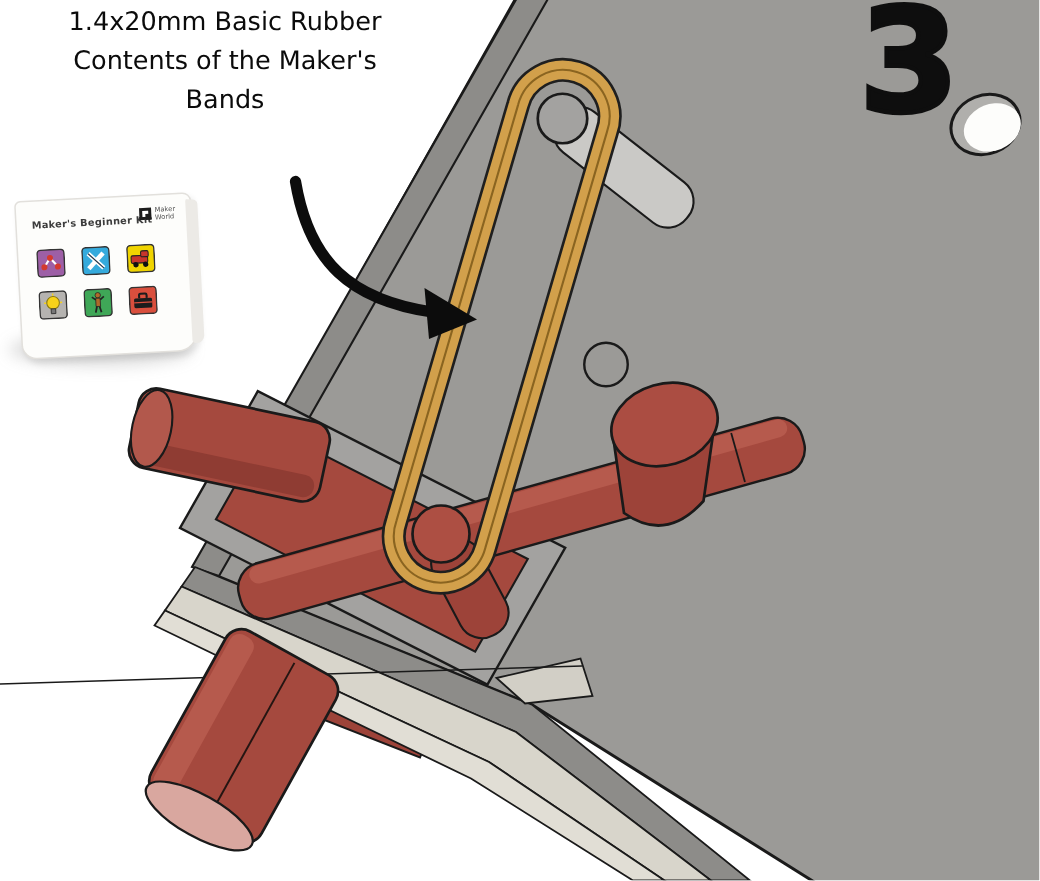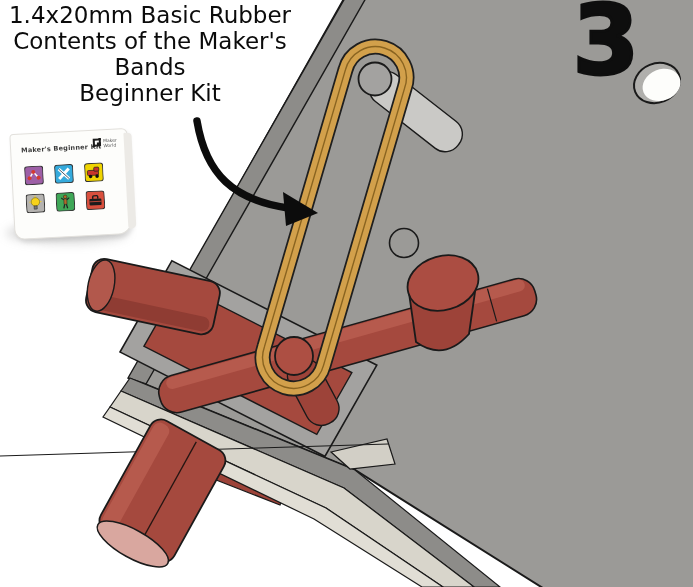--- a/index.html
+++ b/index.html
@@ -3,21 +3,21 @@
 <meta charset="utf-8">
 <style>
   html,body{margin:0;padding:0;background:#ffffff;}
   #stage{
     position:relative;width:693px;height:587px;overflow:hidden;background:#ffffff;
     font-family:"DejaVu Sans","Liberation Sans",sans-serif;
   }
   #scene-svg{position:absolute;left:0;top:0;}
   .title-block{
     position:absolute;left:0;top:2px;width:300px;text-align:center;
-    font-size:23px;line-height:26px;color:#0b0b0b;letter-spacing:0px;
+    font-size:17px;line-height:26px;color:#0b0b0b;letter-spacing:0px;
   }
   .step-number{
     position:absolute;left:556px;top:-14px;width:100px;text-align:center;
     font-size:96px;line-height:110px;font-weight:bold;color:#0e0e0e;
     -webkit-text-stroke:3px #0e0e0e;
   }
   
   .box-shadow{
     position:absolute;left:6px;top:222px;width:122px;height:22px;border-radius:50%;
     background:rgba(120,120,120,0.25);filter:blur(5px);
@@ -127,21 +127,20 @@
   <g>
     <path d="M197,121 C 206,175 234,200 288,208" fill="none" stroke="#0c0c0c" stroke-width="7.5" stroke-linecap="round"></path>
     <polygon points="318,213 283,192 286,226" fill="#0c0c0c"></polygon>
   </g>
 </svg>
 
 <div class="title-block">
   <div>1.4x20mm Basic Rubber</div>
   <div>Contents of the Maker's</div>
   <div>Bands</div>
-  <div>Beginner Kit</div>
 </div>
 
 <div class="step-number">3</div>
 
 <div class="box-shadow"></div>
 <div class="kit-box">
   <div class="side"></div>
   <div class="box-title">Maker's Beginner Kit</div>
   <div class="box-brand">
     <div class="brand-glyph"></div>

